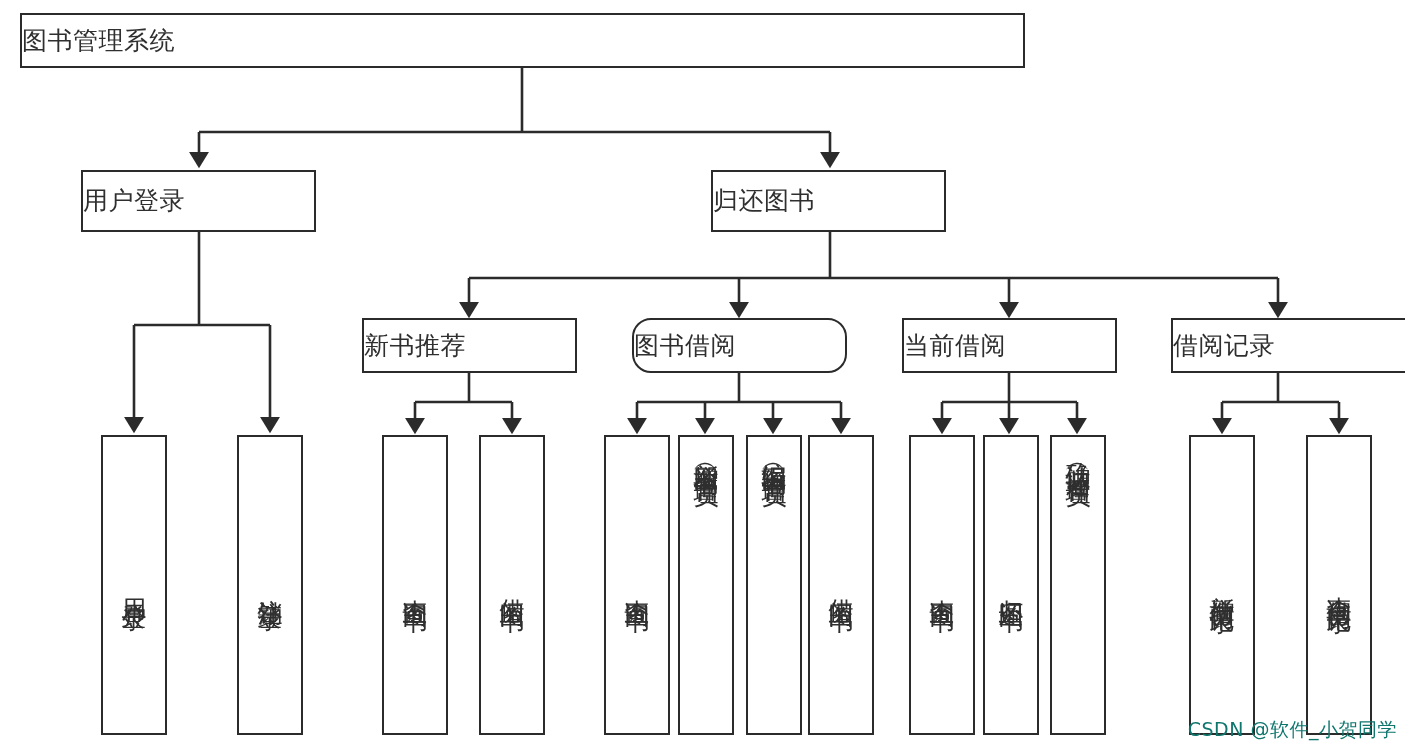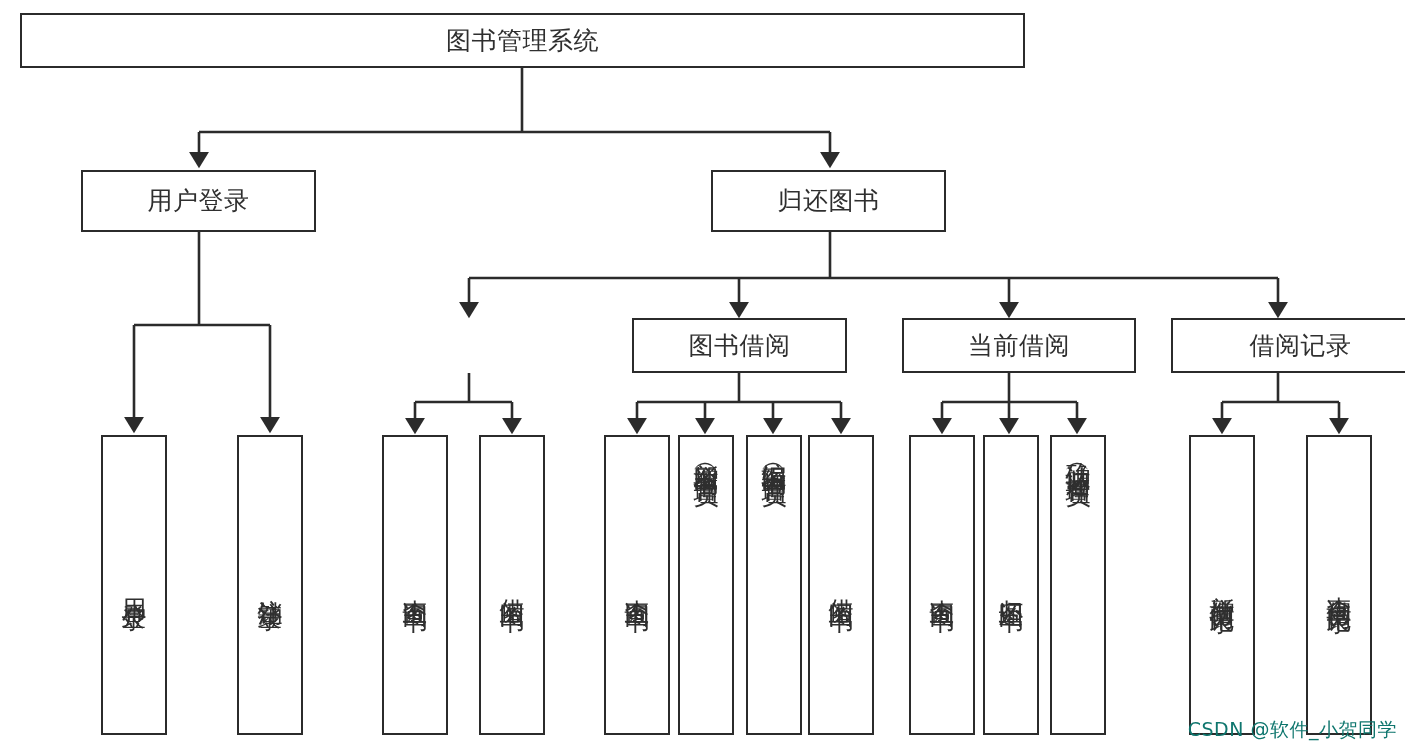--- a/index.html
+++ b/index.html
@@ -26,21 +26,21 @@
     height: 747px;
     pointer-events: none;
   }
   .node {
     position: absolute;
     box-sizing: border-box;
     background: #ffffff;
     border: 2.5px solid #2b2b2b;
     display: flex;
     align-items: center;
-    justify-content: center;
+    justify-content: flex-start;
     z-index: 2;
   }
   .node .label {
     color: #2f2f2f;
     font-size: 25px;
     line-height: 1.18;
     letter-spacing: 0.5px;
     white-space: nowrap;
   }
   .node.vertical {
@@ -135,24 +135,27 @@
     <span class="label">图书管理系统</span>
   </div>
 
   <div class="node" style="left:81px; top:170px; width:235px; height:62px;">
     <span class="label">用户登录</span>
   </div>
   <div class="node" style="left:711px; top:170px; width:235px; height:62px;">
     <span class="label">归还图书</span>
   </div>
 
-  <div class="node" style="left:632px; top:318px; width:215px; height:55px;">
+  <div class="node" style="left:362px; top:318px; width:215px; height:55px;">
+    <span class="label">新书推荐</span>
+  </div>
+  <div class="node" style="left:632px; top:318px; width:215px; height:55px;border-radius:19px;">
     <span class="label">图书借阅</span>
   </div>
-  <div class="node" style="left:902px; top:318px; width:234px; height:55px;">
+  <div class="node" style="left:902px; top:318px; width:215px; height:55px;">
     <span class="label">当前借阅</span>
   </div>
   <div class="node" style="left:1171px; top:318px; width:259px; height:55px;">
     <span class="label">借阅记录</span>
   </div>
 
   <div class="node vertical v-mid" style="left:101px; top:435px; width:66px; height:300px;">
     <span class="label">用户登录</span>
   </div>
   <div class="node vertical v-mid" style="left:237px; top:435px; width:66px; height:300px;">

